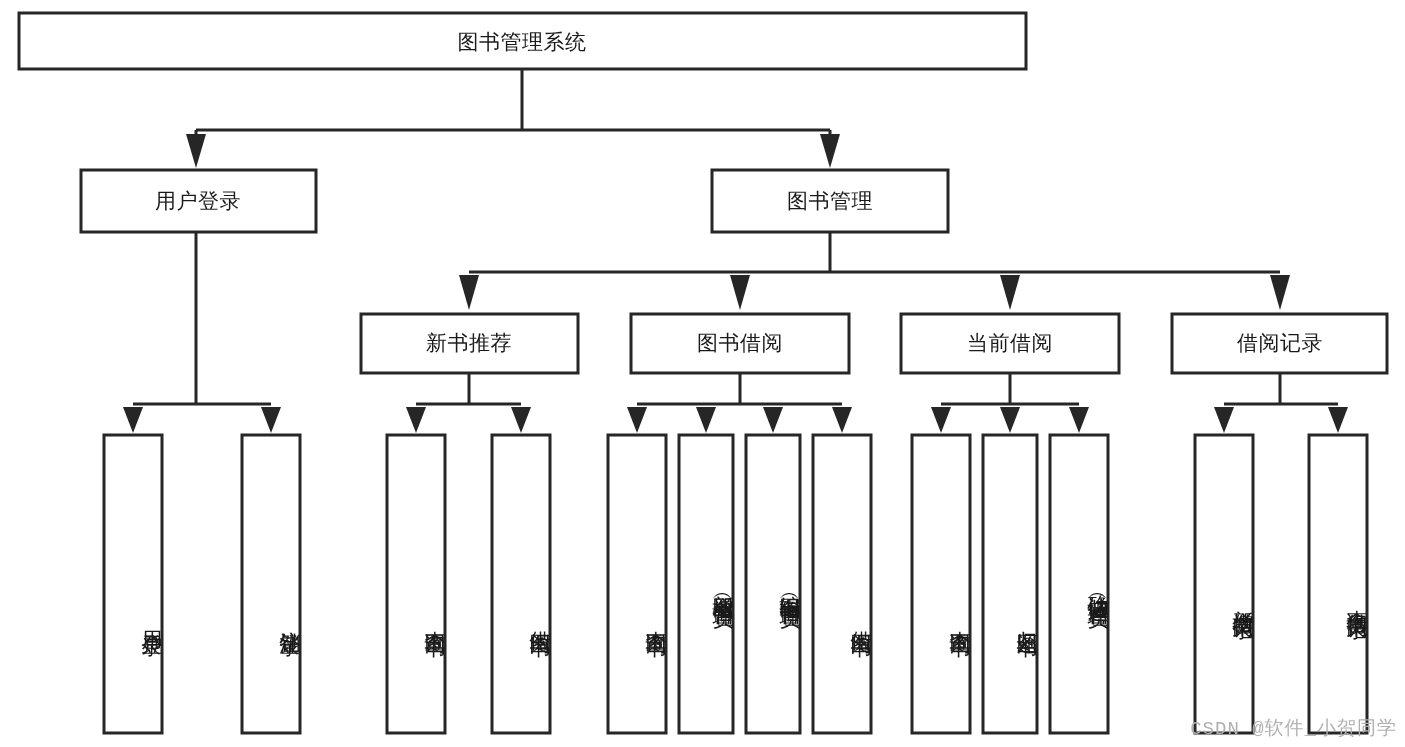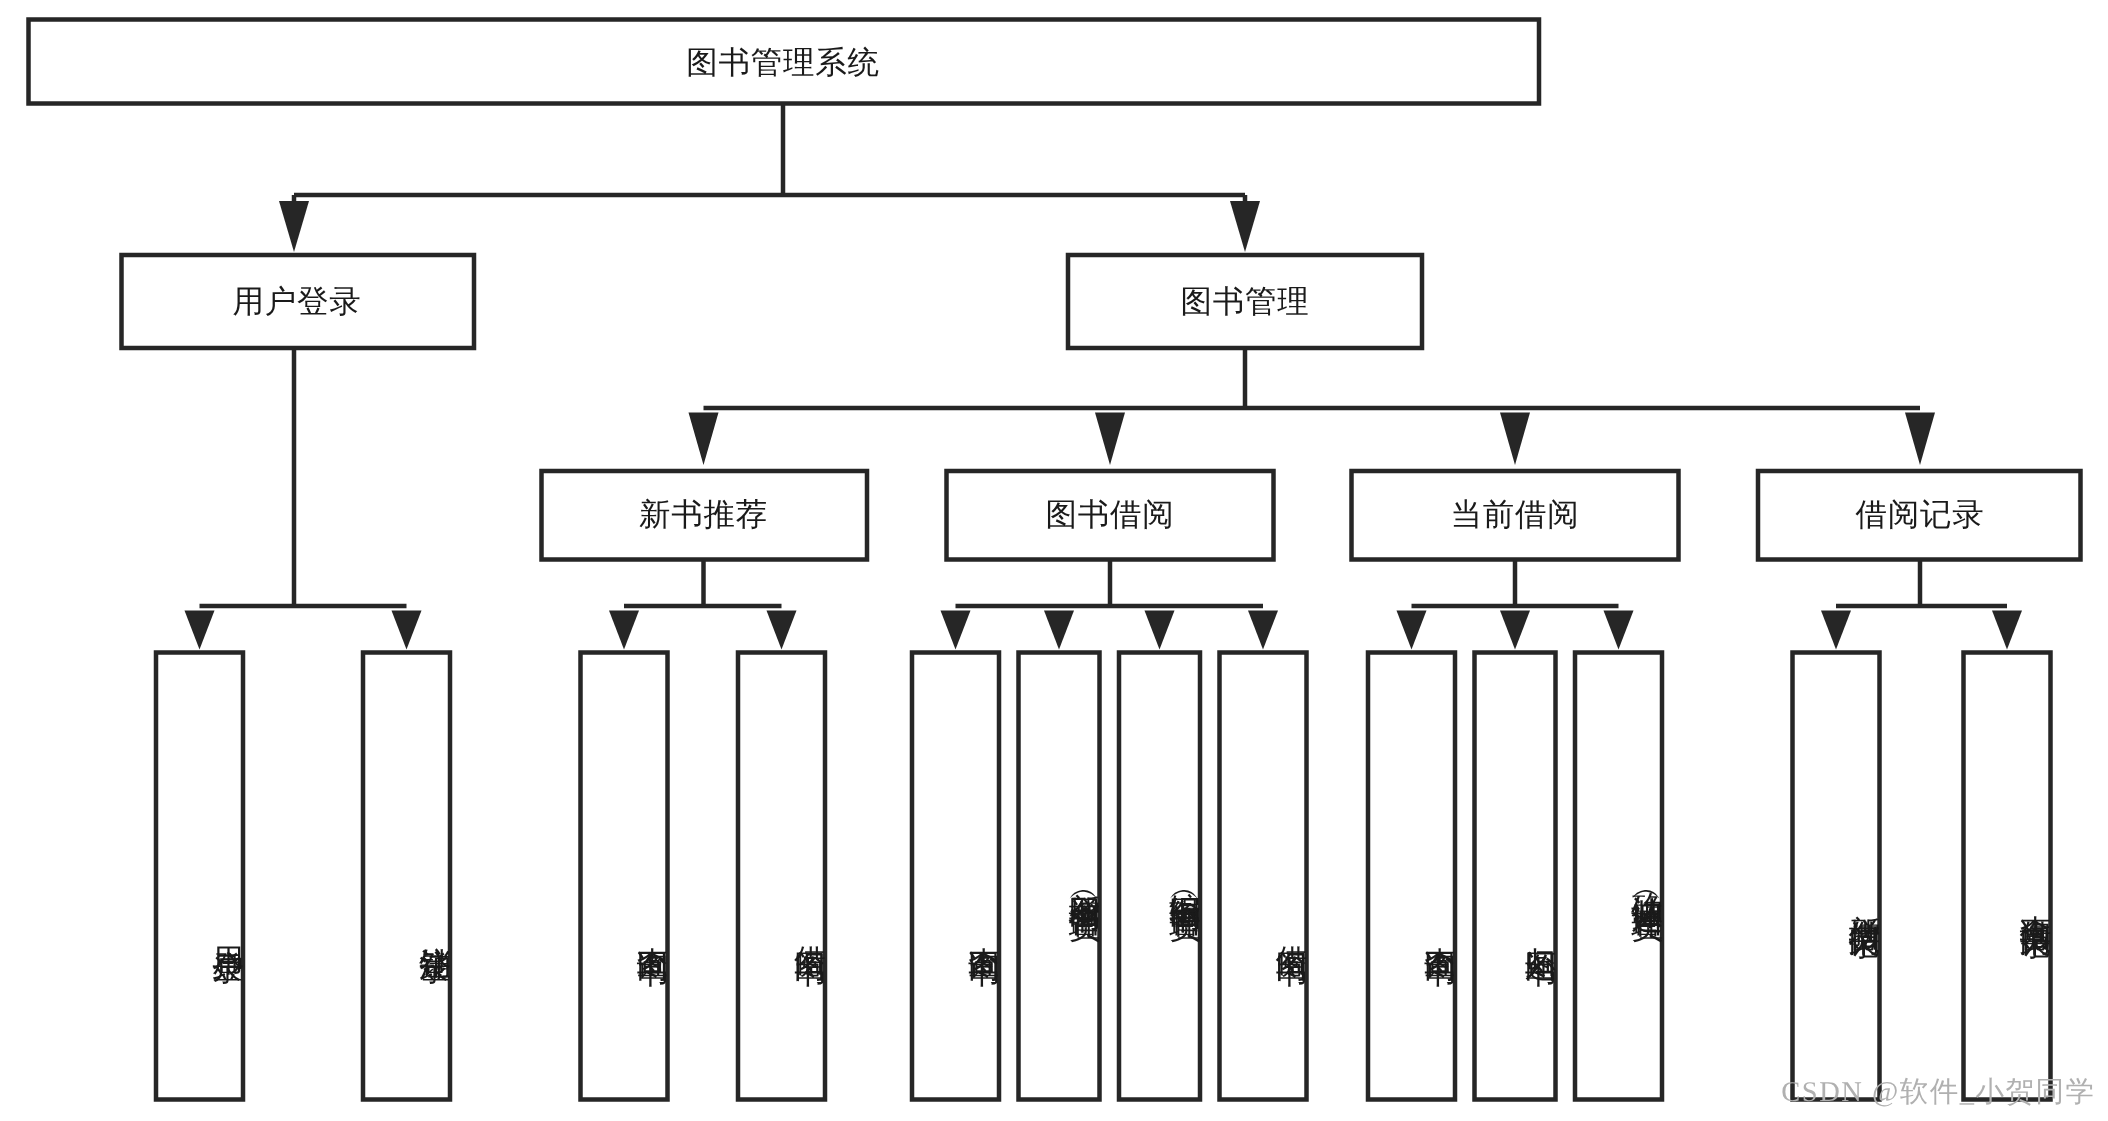--- a/index.html
+++ b/index.html
@@ -62,21 +62,21 @@
     display: flex;
     align-items: flex-start;
     justify-content: center;
     white-space: nowrap;
     pointer-events: none;
   }
   .watermark {
     position: absolute;
     right: 8px;
     bottom: 6px;
-    font-family: Liberation Serif, serif;
+    font-family: Liberation Mono, monospace;
     font-size: 19px;
     color: #b0b0b0;
     letter-spacing: 1px;
     white-space: nowrap;
   }
 </style>
 </head>
 <body>
 
 <div id="diagram-root">

